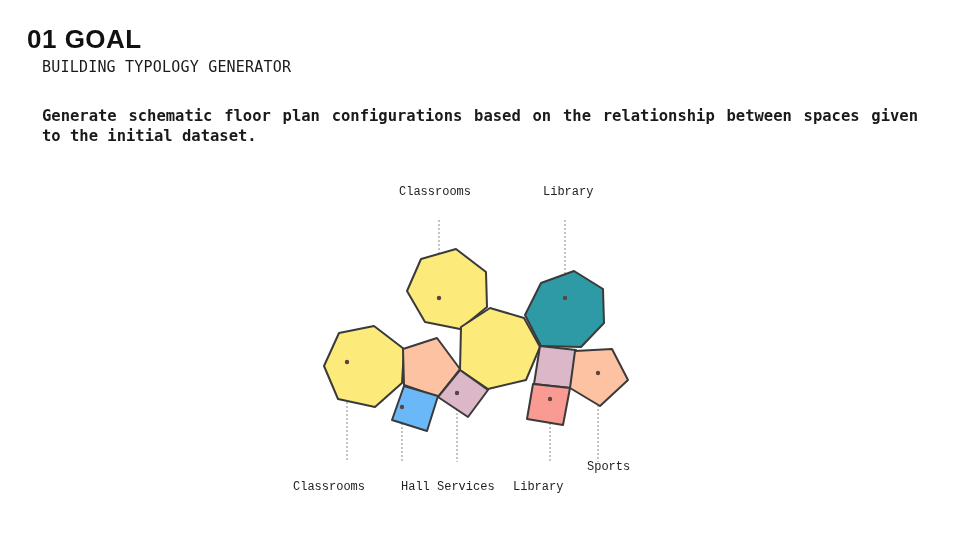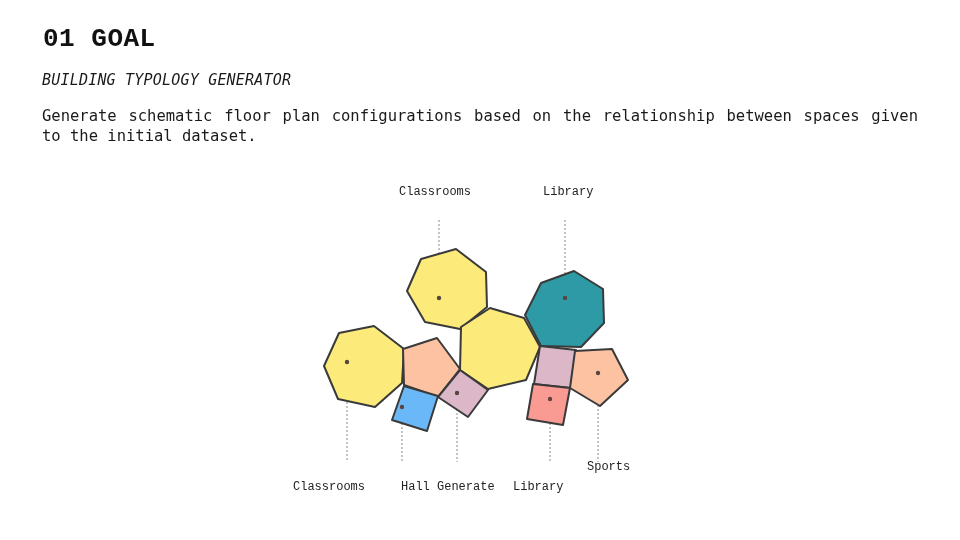--- a/index.html
+++ b/index.html
@@ -1,34 +1,33 @@
 <!DOCTYPE html>
 <html><head>
   <meta charset="utf-8">
   <style>
     * { margin: 0; padding: 0; box-sizing: border-box; }
     html, body { width: 960px; height: 540px; background: #ffffff; overflow: hidden; }
     body { position: relative; font-family: "DejaVu Sans Mono", "Liberation Mono", monospace; color: #111111; }
     .title {
       position: absolute; left: 27px; top: 24px;
-      font-family: Liberation Mono, monospace;
+      font-family: Liberation Sans, sans-serif;
       font-weight: bold; font-size: 26px; letter-spacing: 0.5px;
       color: #111111;
-      margin-left: 16px;
     }
     .subtitle {
-      position: absolute; left: 42px; top: 71px;
+      position: absolute; left: 42px; top: 58px;
       font-family: "DejaVu Sans Mono", monospace;
-      font-size: 15px; color: #1a1a1a; letter-spacing: 0.2px; font-style: italic;
+      font-size: 15px; color: #1a1a1a; letter-spacing: 0.2px;
     }
     .description {
       position: absolute; left: 42px; top: 106px; width: 876px;
       font-family: "DejaVu Sans Mono", monospace;
       font-size: 15.5px; line-height: 20px; color: #1a1a1a;
-      text-align: justify; text-align-last: left;
+      text-align: justify; text-align-last: left; font-weight: bold;
     }
     .diagram { position: absolute; left: 0; top: 0; width: 960px; height: 540px; }
     .label {
       position: absolute;
       font-family: Liberation Mono, monospace;
       font-size: 12px; color: #222222; white-space: nowrap;
     }
   </style>
 </head>
 <body>
@@ -70,15 +69,15 @@
     <circle cx="550" cy="399" r="2.2"></circle>
     <circle cx="598" cy="373" r="2.2"></circle>
   </g>
 </svg>
 
 <div class="label" style="left:399px; top:185px;">Classrooms</div>
 <div class="label" style="left:543px; top:185px;">Library</div>
 
 <div class="label" style="left:293px; top:480px;">Classrooms</div>
 <div class="label" style="left:379px; top:480px;margin-left:22px;">Hall</div>
-<div class="label" style="left:437px; top:480px;">Generate</div>
+<div class="label" style="left:437px; top:480px;">Services</div>
 <div class="label" style="left:513px; top:480px;">Library</div>
 <div class="label" style="left:587px; top:460px;">Sports</div>
 
 </body></html>

